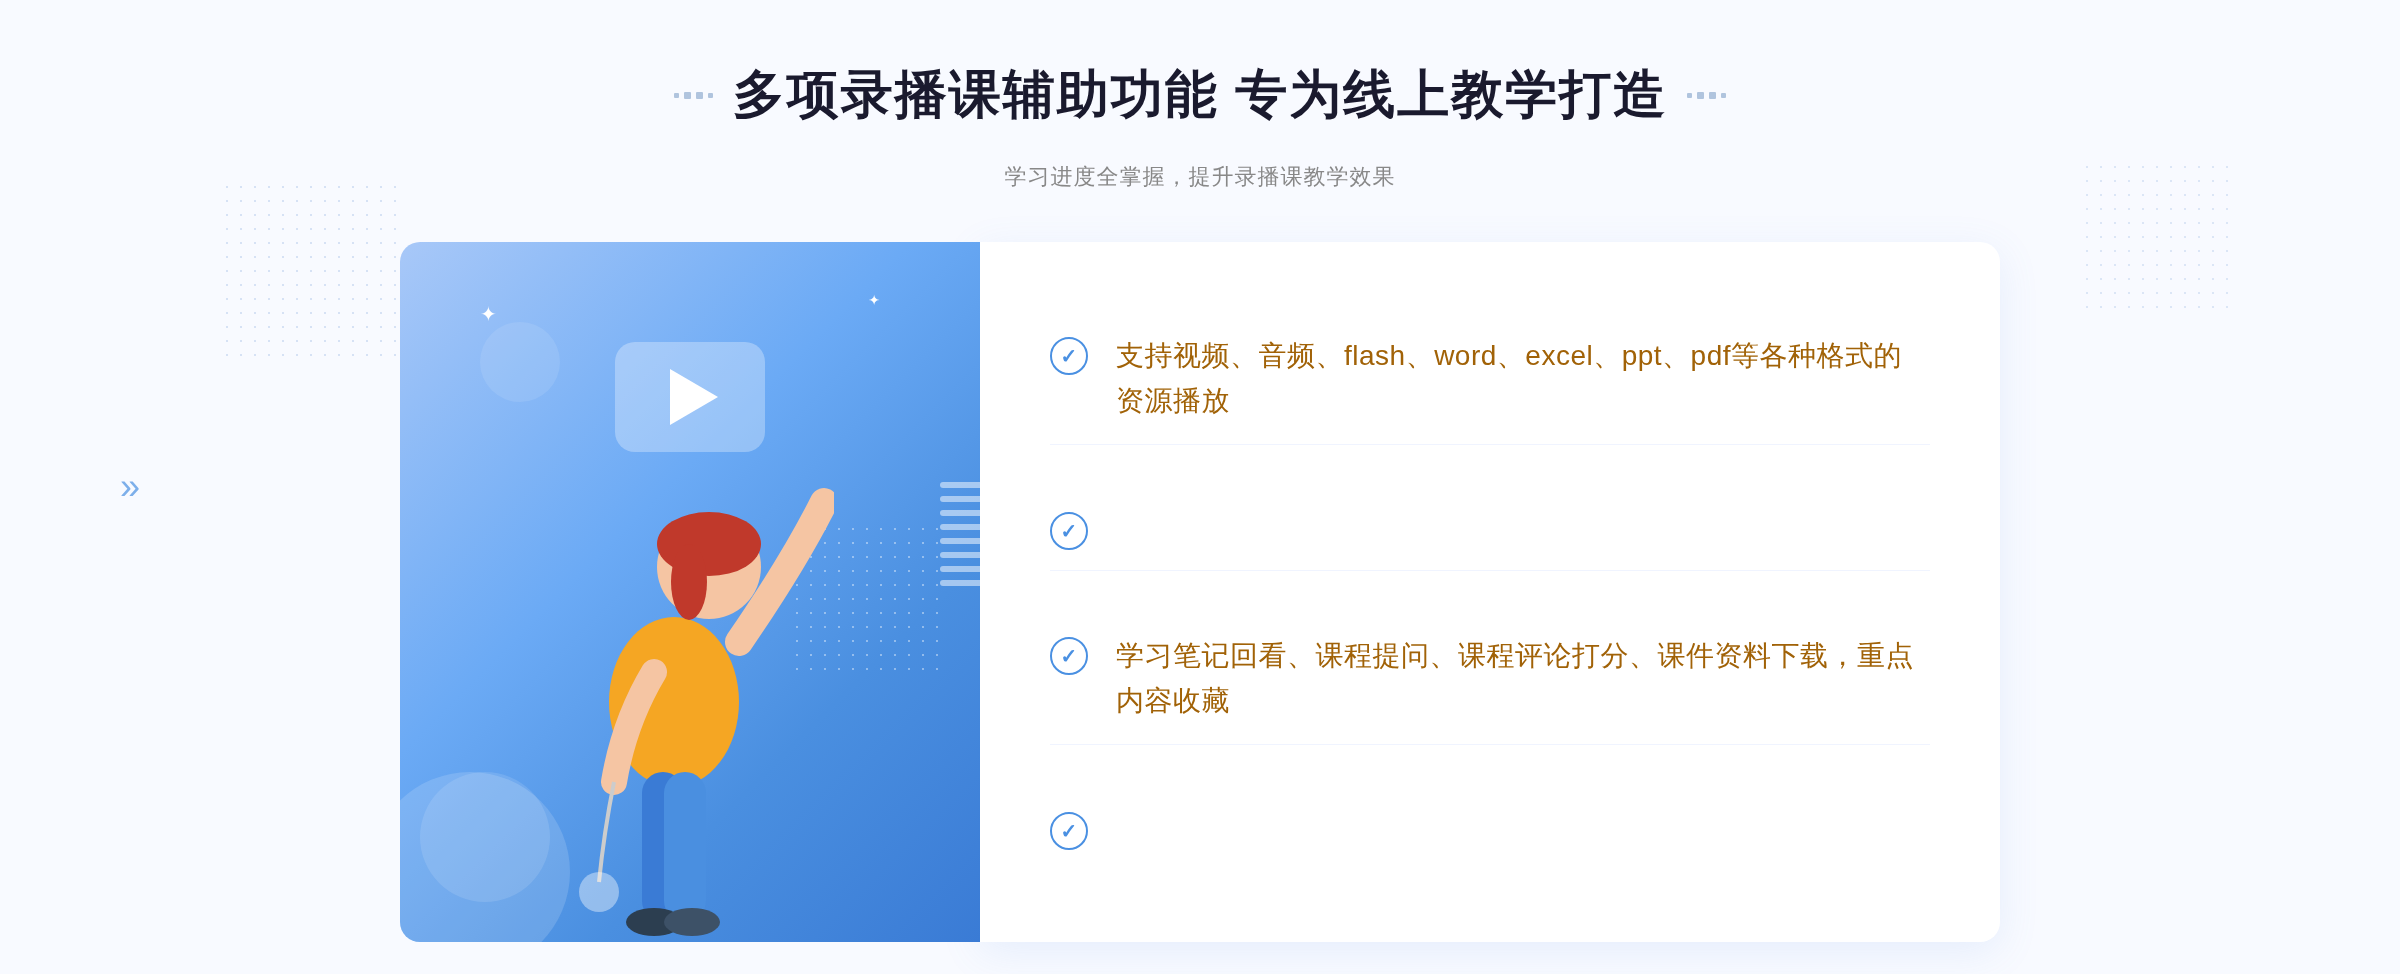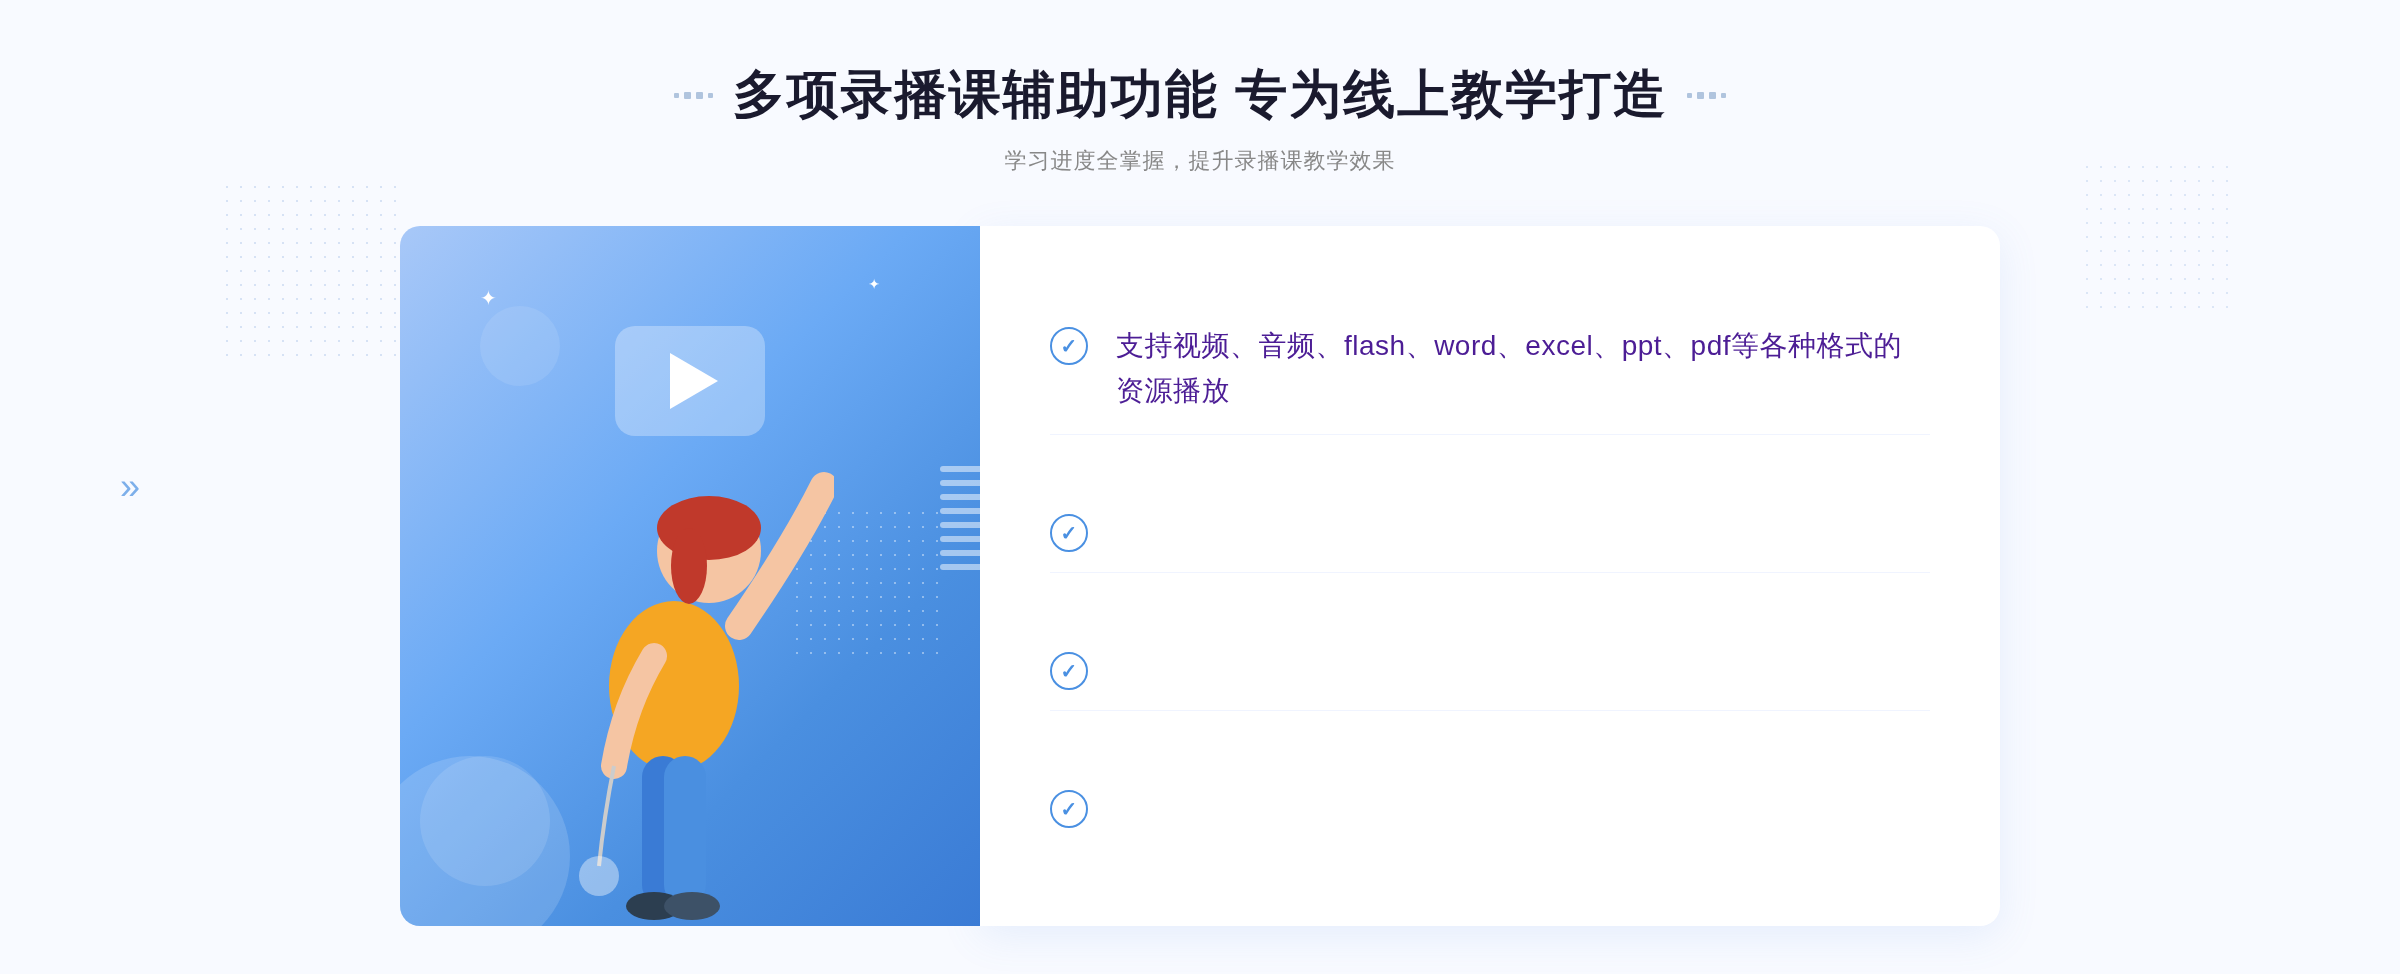--- a/index.html
+++ b/index.html
@@ -93,21 +93,21 @@
     .main-title {
       font-size: 52px;
       font-weight: 700;
       color: #1a1a2e;
       letter-spacing: 2px;
     }
 
     .subtitle {
       font-size: 22px;
       color: #888;
-      margin-top: 16px;
+      margin-top: 32px;
       letter-spacing: 1px;
     }
 
     
     .main-content {
       display: flex;
       align-items: stretch;
       gap: 0;
       width: 1600px;
       min-height: 700px;
@@ -247,21 +247,21 @@
 
     .check-mark {
       color: #4a90e2;
       font-size: 20px;
       font-weight: bold;
       line-height: 1;
     }
 
     .feature-text {
       font-size: 28px;
-      color: #4c1d95;
+      color: #a16207;
       line-height: 1.6;
       letter-spacing: 0.5px;
     }
 
     
     .deco-stripes {
       position: absolute;
       right: -10px;
       top: 240px;
       width: 50px;
@@ -372,20 +372,21 @@
       <div class="feature-item">
         <div class="check-circle">
           <span class="check-mark">✓</span>
         </div>
       </div>
 
       <div class="feature-item">
         <div class="check-circle">
           <span class="check-mark">✓</span>
         </div>
+        <span class="feature-text">学习笔记回看、课程提问、课程评论打分、课件资料下载，重点内容收藏</span>
       </div>
 
       <div class="feature-item">
         <div class="check-circle">
           <span class="check-mark">✓</span>
         </div>
       </div>
 
     </div>
 

